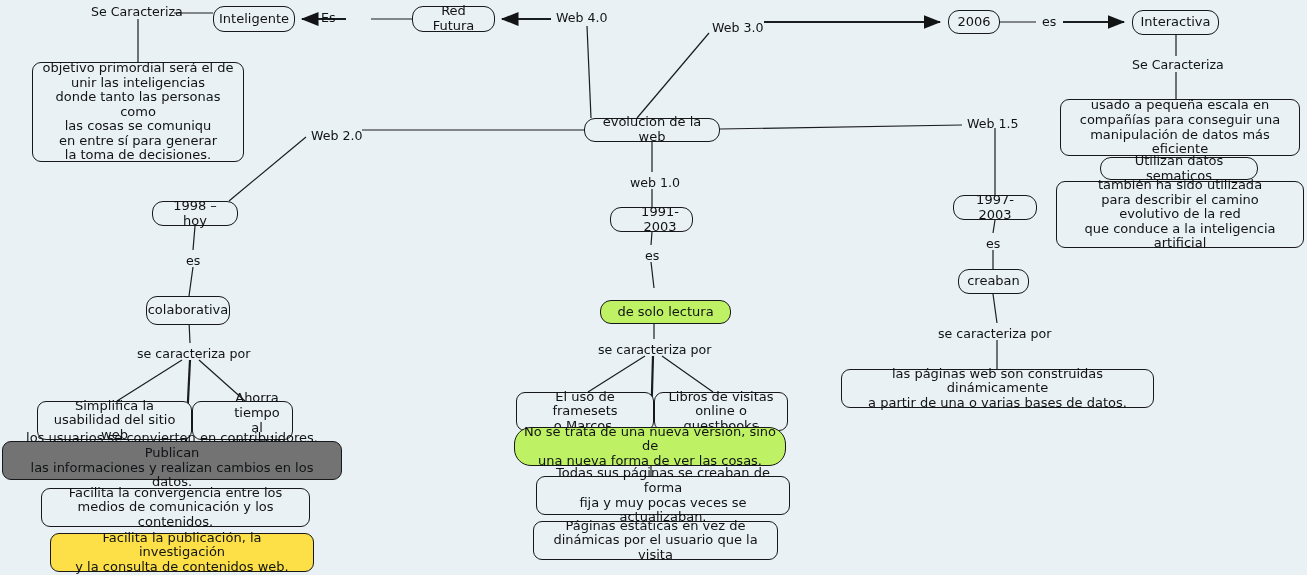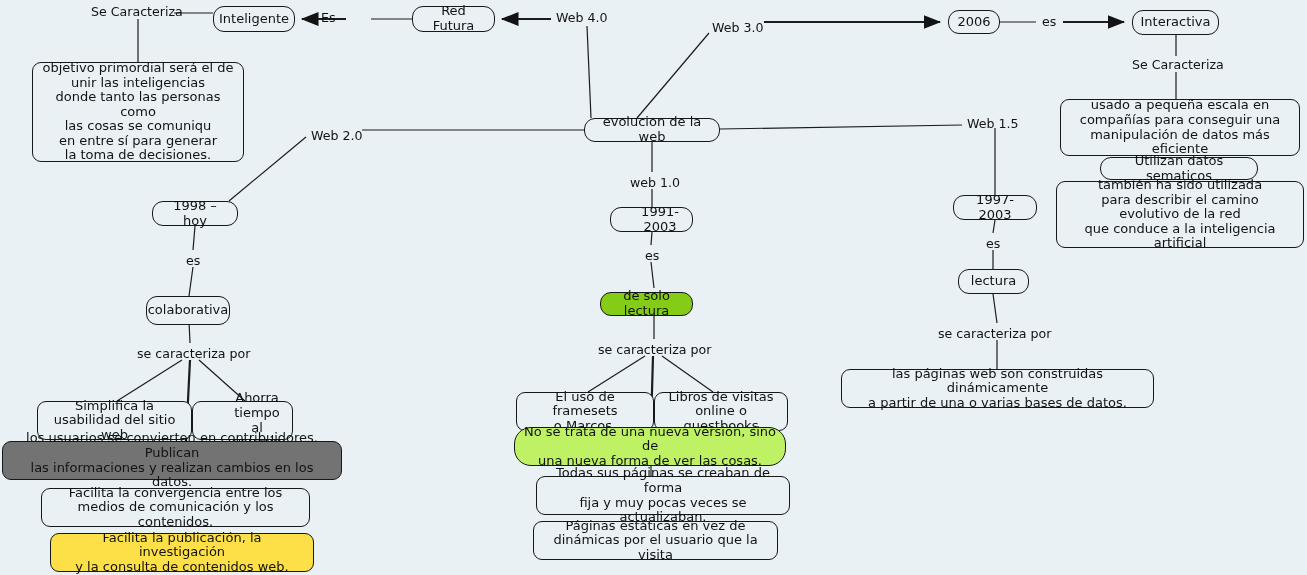--- a/index.html
+++ b/index.html
@@ -116,22 +116,22 @@
 manipulación de datos más eficiente</div>
       <div class="node pill" style="left: 1100px; top: 157px; width: 158px; height: 23px; border-color: rgb(22, 24, 26); background: rgb(234, 241, 244);">Utilizan datos sematicos</div>
       <div class="node" style="left: 1056px; top: 181px; width: 248px; height: 67px; border-color: rgb(22, 24, 26); background: rgb(234, 241, 244);">también ha sido utilizada
 para describir el camino
 evolutivo de la red
 que conduce a la inteligencia artificial</div>
       <div class="node pill" style="left: 152px; top: 201px; width: 86px; height: 25px; border-color: rgb(22, 24, 26); background: rgb(234, 241, 244);">1998 – hoy</div>
       <div class="node pill" style="left: 610px; top: 207px; width: 83px; height: 25px; border-color: rgb(22, 24, 26); background: rgb(234, 241, 244); padding-left: 24px;">1991-2003</div>
       <div class="node pill" style="left: 953px; top: 195px; width: 84px; height: 25px; border-color: rgb(22, 24, 26); background: rgb(234, 241, 244);">1997-2003</div>
       <div class="node pill" style="left: 146px; top: 296px; width: 84px; height: 29px; border-color: rgb(22, 24, 26); background: rgb(234, 241, 244);">colaborativa</div>
-      <div class="node pill" style="left: 600px; top: 292px; width: 93px; height: 24px; border-color: rgb(22, 24, 26); background: #84cc16;">de solo lectura</div>
-      <div class="node pill" style="left: 958px; top: 269px; width: 71px; height: 25px; border-color: rgb(22, 24, 26); background: rgb(234, 241, 244);">lectura</div>
+      <div class="node pill" style="left: 600px; top: 300px; width: 131px; height: 24px; border-color: rgb(22, 24, 26); background: #bef264;">de solo lectura</div>
+      <div class="node pill" style="left: 958px; top: 269px; width: 71px; height: 25px; border-color: rgb(22, 24, 26); background: rgb(234, 241, 244);">creaban</div>
       <div class="node" style="left: 841px; top: 369px; width: 313px; height: 39px; border-color: rgb(22, 24, 26); background: rgb(234, 241, 244);">las páginas web son construidas dinámicamente
 a partir de una o varias bases de datos.</div>
       <div class="node" style="left: 37px; top: 401px; width: 155px; height: 39px; border-color: rgb(22, 24, 26); background: rgb(234, 241, 244);">Simplifica la
 usabilidad del sitio web</div>
       <div class="node" style="left: 192px; top: 401px; width: 101px; height: 39px; border-color: rgb(22, 24, 26); background: rgb(234, 241, 244); padding-left: 36px;">Ahorra tiempo
 al usuario</div>
       <div class="node" style="left: 516px; top: 392px; width: 138px; height: 39px; border-color: rgb(22, 24, 26); background: rgb(234, 241, 244);">El uso de framesets
 o Marcos.</div>
       <div class="node" style="left: 654px; top: 392px; width: 134px; height: 39px; border-color: rgb(22, 24, 26); background: rgb(234, 241, 244);">Libros de visitas
 online o guestbooks</div>

